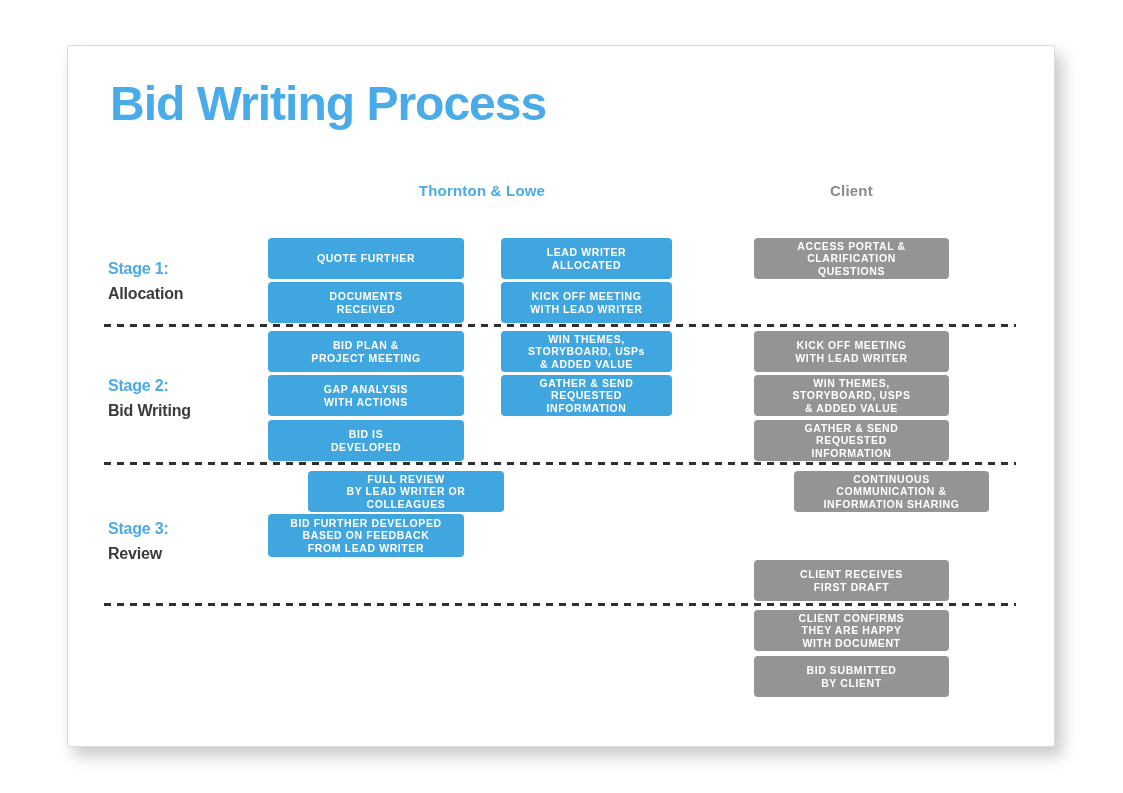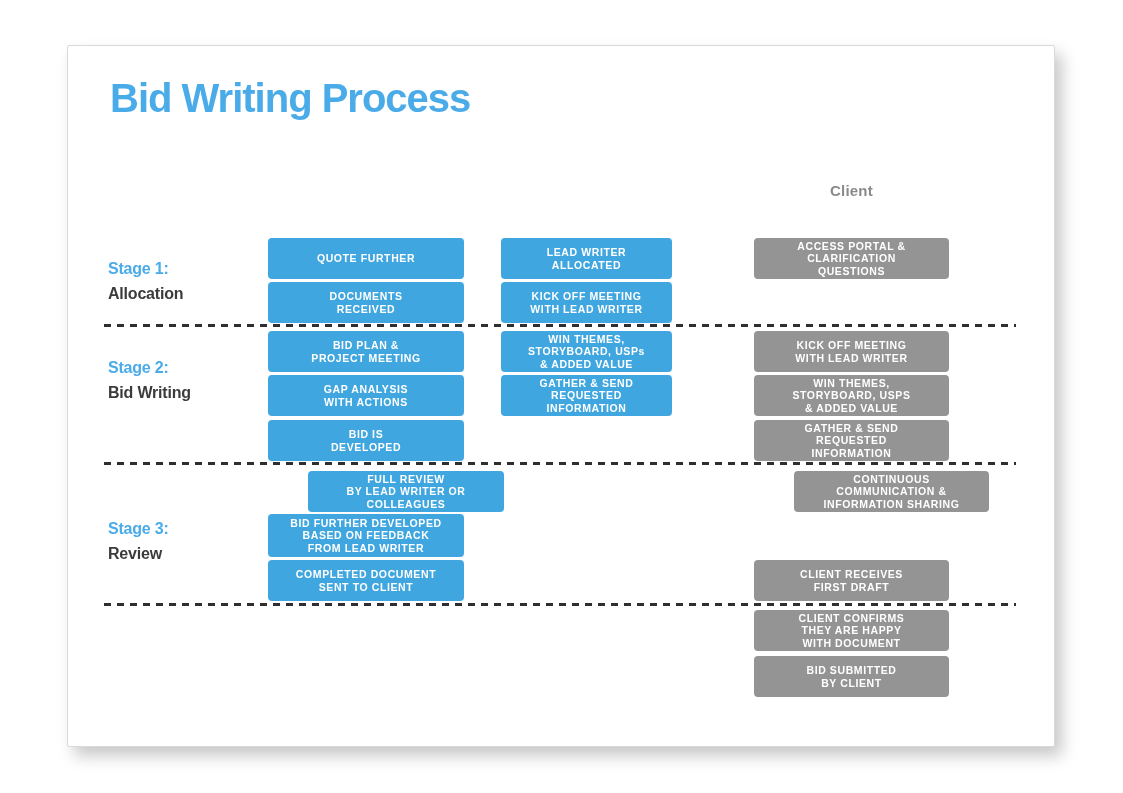--- a/index.html
+++ b/index.html
@@ -14,21 +14,21 @@
     left: 67px; top: 45px;
     width: 986px; height: 700px;
     background: #ffffff;
     border: 1px solid #d9d9d9;
     border-radius: 2px;
     box-shadow: 7px 9px 16px rgba(0,0,0,0.22);
   }
   .title {
     position: absolute;
     left: 42px; top: 30px;
-    font-size: 40px;
+    font-size: 48px;
     font-weight: bold;
     letter-spacing: -1px;
     color: var(--accent-blue, #4aabe9);
     white-space: nowrap;
   }
   .hdr {
     position: absolute;
     top: 136px;
     font-size: 15px;
     font-weight: bold;
@@ -41,21 +41,21 @@
   .stage {
     position: absolute;
     left: 40px;
     font-size: 16px;
     font-weight: bold;
     line-height: 25px;
     letter-spacing: -0.2px;
   }
   .stage .lbl { color: var(--accent-blue, #4aabe9); }
   .stage .nm  { color: var(--stage-name, #3b3b3b); }
-  .s1 { top: 210px; } .s2 { top: 309px; } .s3 { top: 470px; } .s4 { top: 585px; }
+  .s1 { top: 210px; } .s2 { top: 327px; } .s3 { top: 470px; } .s4 { top: 585px; }
 
   .box {
     position: absolute;
     height: 41px;
     display: flex;
     align-items: center;
     justify-content: center;
     text-align: center;
     color: #ffffff;
     font-weight: bold;
@@ -84,20 +84,21 @@
   }
   .d1 { top: 278px; } .d2 { top: 416px; } .d3 { top: 557px; }
 </style>
 </head>
 <body>
 
 <div class="card">
 
   <div class="title">Bid Writing Process</div>
 
+  <div class="hdr hdr-tl">Thornton &amp; Lowe</div>
   <div class="hdr hdr-client">Client</div>
 
   <div class="stage s1">
     <div class="lbl">Stage 1:</div>
     <div class="nm">Allocation</div>
   </div>
   <div class="stage s2">
     <div class="lbl">Stage 2:</div>
     <div class="nm">Bid Writing</div>
   </div>
@@ -141,22 +142,20 @@
 INFORMATION</div>
 
   <div class="divider d2"></div>
 
   <div class="box blue c1 r3a">FULL REVIEW
 BY LEAD WRITER OR
 COLLEAGUES</div>
   <div class="box blue c1 r3b">BID FURTHER DEVELOPED
 BASED ON FEEDBACK
 FROM LEAD WRITER</div>
-  <div class="box blue c1 r3c">COMPLETED DOCUMENT
-SENT TO CLIENT</div>
   <div class="box gray c3 r3a">CONTINUOUS
 COMMUNICATION &amp;
 INFORMATION SHARING</div>
   <div class="box gray c3 r3c">CLIENT RECEIVES
 FIRST DRAFT</div>
 
   <div class="divider d3"></div>
 
   <div class="box gray c3 r4a">CLIENT CONFIRMS
 THEY ARE HAPPY

